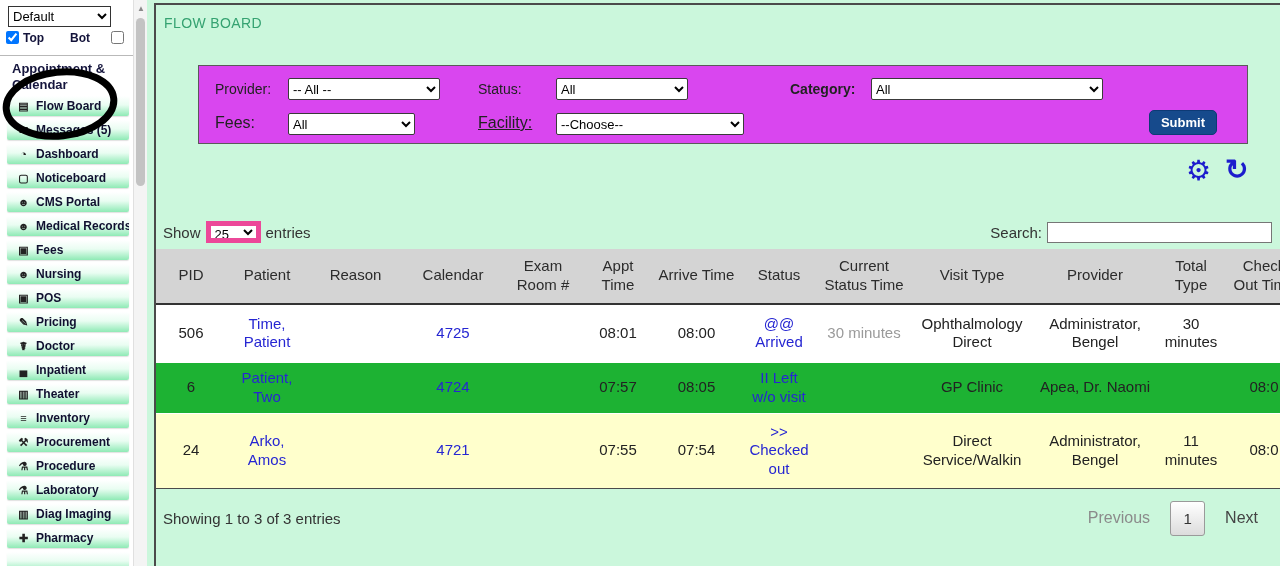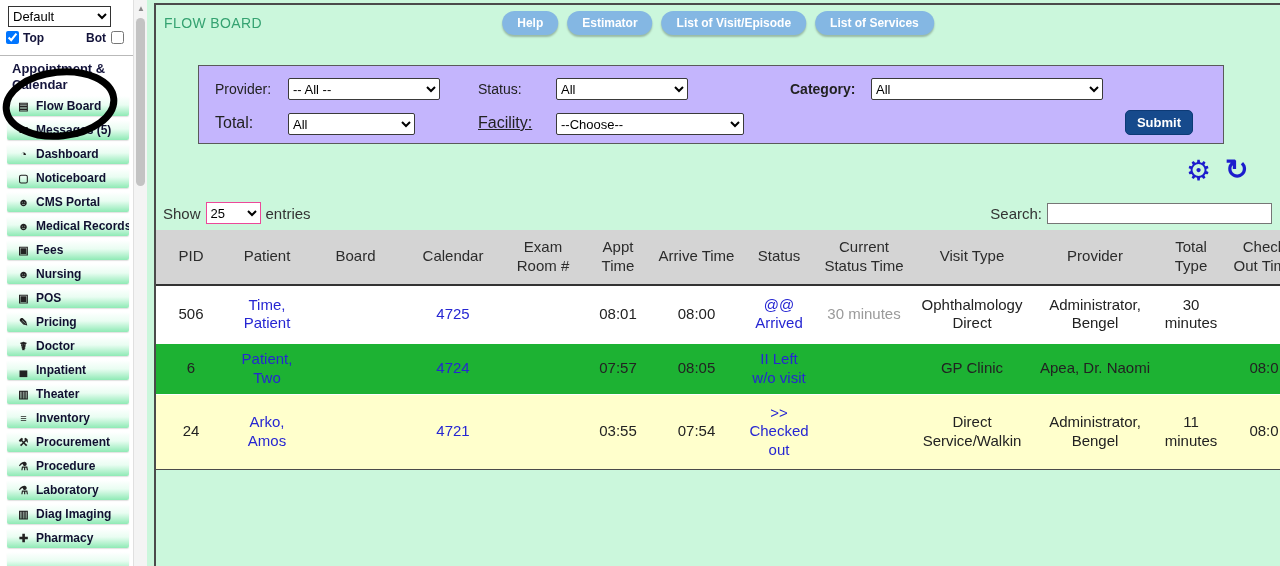--- a/index.html
+++ b/index.html
@@ -9,21 +9,21 @@
     background:#cbf7dc;
     font-family:"Liberation Sans", sans-serif;
     -webkit-font-smoothing:antialiased;
   }
 
   
   .sidebar { position:absolute; left:0; top:0; width:133px; height:566px; background:#ffffff; z-index:3; }
   .profile-select { position:absolute; left:8px; top:6px; width:103px; height:21px; font-size:13px; border:1px solid #333; background:#fff; }
   .chk-row { position:absolute; left:6px; top:31px; width:122px; height:18px; display:flex; align-items:flex-start; font-size:12px; font-weight:bold; color:#13133a; }
   .chk-row input { margin:0 4px 0 0; }
-  .chk-row .bot-label { margin-left:auto; margin-right:5px; }
+  .chk-row .bot-label { margin-left:auto; margin-right:21px; }
   .side-divider { position:absolute; left:0; top:55px; width:133px; border-top:1px solid #b9b9b9; }
   .section-header { position:absolute; left:12px; top:61px; font-size:13px; font-weight:bold; color:#15153d; line-height:1.2; }
   .menu { position:absolute; left:0; top:96px; width:133px; display:flex; flex-direction:column; gap:4px; padding:0 4px 0 7px; }
   .menu-item {
     height:20px; display:flex; align-items:center; gap:6px; padding-left:10px;
     font-size:12px; font-weight:bold; color:#101030; cursor:pointer;
     background:linear-gradient(180deg,#ffffff 0%,#e9fdf2 45%,#8feab5 100%);
     border-radius:2px; box-shadow:0 1px 1px rgba(0,0,0,0.12);
     white-space:nowrap; overflow:hidden;
   }
@@ -48,22 +48,22 @@
   .page-title { position:absolute; left:8px; top:4px; font-size:14px; letter-spacing:0.4px; color:#35a271; font-weight:500; }
   .top-buttons { position:absolute; left:50%; transform:translateX(-50%); top:0; display:flex; gap:9px; }
   .pill-btn {
     background:#84b7e3; color:#ffffff; font-weight:bold; font-size:12px;
     border:none; border-radius:13px; padding:5px 15px; cursor:pointer;
     box-shadow:0 2px 2px rgba(0,0,0,0.25); white-space:nowrap;
     font-family:"Liberation Sans", sans-serif;
   }
 
   .filter-panel {
-    position:relative; margin:24px 56px 0 42px; height:79px;
-    background:#c4b5fd; border:1px solid #5a5a5a;
+    position:relative; margin:24px 32px 0 42px; height:79px;
+    background:#d946ef; border:1px solid #5a5a5a;
   }
   .filter-panel label { position:absolute; font-size:14px; color:#222; }
   .filter-panel label.big { font-size:16px; }
   .filter-panel select { position:absolute; height:22px; font-size:13px; border:1px solid #3a3a3a; background:#fff; border-radius:2px; }
   .lbl-provider { left:16px; top:15px; }
   .sel-provider { left:89px; top:12px; width:152px; }
   .lbl-status   { left:279px; top:15px; }
   .sel-status   { left:357px; top:12px; width:132px; }
   .lbl-category { left:591px; top:15px;font-weight:bold; }
   .sel-category { left:672px; top:12px; width:232px; }
@@ -74,23 +74,23 @@
   .submit-btn {
     position:absolute; right:30px; top:44px;
     background:#164a8c; color:#fff; font-weight:bold; font-size:13px;
     border:1px solid #0d3a75; border-radius:5px; padding:4px 11px; cursor:pointer;
     font-family:"Liberation Sans", sans-serif;
   }
 
   .gear-icon   { position:absolute; left:1030px; top:152px; font-size:28px; color:#1c1ccd; cursor:pointer; line-height:1; }
   .refresh-icon{ position:absolute; left:1069px; top:151px; font-size:28px; font-weight:bold; color:#1c1ccd; cursor:pointer; line-height:1; }
 
-  .controls { display:flex; align-items:center; margin-top:57px; padding:0 8px 0 7px; height:24px; }
+  .controls { display:flex; align-items:center; margin-top:76px; padding:0 8px 0 7px; height:24px; }
   .controls .txt { font-size:15px; color:#333; }
-  .show-select { width:55px; height:22px; margin:0 5px; font-size:13px; border:1px solid #ec4899; background:#fff; }
+  .show-select { width:55px; height:22px; margin:0 5px; font-size:13px; border:5px solid #ec4899; background:#fff; }
   .search-wrap { margin-left:auto; display:flex; align-items:center; gap:5px; }
   .search-input { width:225px; height:21px; border:1px solid #767676; background:#fff; }
 
   
   .table-wrap { margin-top:5px; width:100%; overflow:hidden; border-bottom:1px solid #4b4b4b; }
   table.flow { border-collapse:collapse; table-layout:fixed; width:1146px; font-size:15px; color:#222; }
   table.flow th {
     background:#d4d4d4; font-weight:400; color:#2c2c2c; text-align:center;
     padding:8px 3px; border-bottom:2px solid #333; line-height:1.25; cursor:pointer;
   }
@@ -222,36 +222,30 @@
 
 <div class="side-scrollbar">
   <div class="scroll-up">▲</div>
   <div class="scroll-thumb"></div>
 </div>
 
 <div class="main">
 
   <div class="topbar">
     <span class="page-title">FLOW BOARD</span>
-    <div class="top-buttons">
-      <button class="pill-btn">Help</button>
-      <button class="pill-btn">Estimator</button>
-      <button class="pill-btn">List of Visit/Episode</button>
-      <button class="pill-btn">List of Services</button>
-    </div>
   </div>
 
   <div class="filter-panel">
     <label class="lbl-provider">Provider:</label>
     <select class="sel-provider"><option>-- All --</option></select>
     <label class="lbl-status">Status:</label>
     <select class="sel-status"><option>All</option></select>
     <label class="lbl-category">Category:</label>
     <select class="sel-category"><option>All</option></select>
-    <label class="lbl-room big">Total:</label>
+    <label class="lbl-room big">Fees:</label>
     <select class="sel-room"><option>All</option></select>
     <label class="lbl-facility big">Facility:</label>
     <select class="sel-facility"><option>--Choose--</option></select>
     <button class="submit-btn">Submit</button>
   </div>
 
   <span class="gear-icon">⚙</span>
   <span class="refresh-icon">↻</span>
 
   <div class="controls">
@@ -278,21 +272,21 @@
         <col style="width:92px">
           <col style="width:124px">
           <col style="width:122px">
           <col style="width:70px">
         <col style="width:76px">
       </colgroup>
       <thead>
         <tr>
           <th>PID</th>
           <th>Patient</th>
-          <th>Board</th>
+          <th>Reason</th>
           <th>Calendar</th>
           <th>Exam Room #</th>
           <th>Appt Time</th>
           <th>Arrive Time</th>
           <th>Status</th>
           <th>Current Status Time</th>
           <th>Visit Type</th>
           <th>Provider</th>
           <th>Total Type</th>
           <th>Check Out Time</th>
@@ -330,28 +324,36 @@
           <td>Apea, Dr. Naomi</td>
           <td></td>
           <td>08:0</td>
         </tr>
         <tr class="row-yellow">
           <td>24</td>
           <td class="link">Arko, Amos</td>
           <td></td>
           <td class="link">4721</td>
           <td></td>
-          <td>03:55</td>
+          <td>07:55</td>
           <td>07:54</td>
           <td class="link status-cell">&gt;&gt;
 Checked out</td>
           <td></td>
           <td>Direct Service/Walkin</td>
           <td>Administrator, Bengel</td>
           <td>11 minutes</td>
           <td>08:0</td>
         </tr>
       </tbody>
     </table>
   </div>
 
+  <div class="table-footer">
+    <span class="summary">Showing 1 to 3 of 3 entries</span>
+    <div class="pagination">
+      <span class="pg-prev">Previous</span>
+      <span class="pg-current">1</span>
+      <span class="pg-next">Next</span>
+    </div>
+  </div>
 
 </div>
 
 </body></html>

